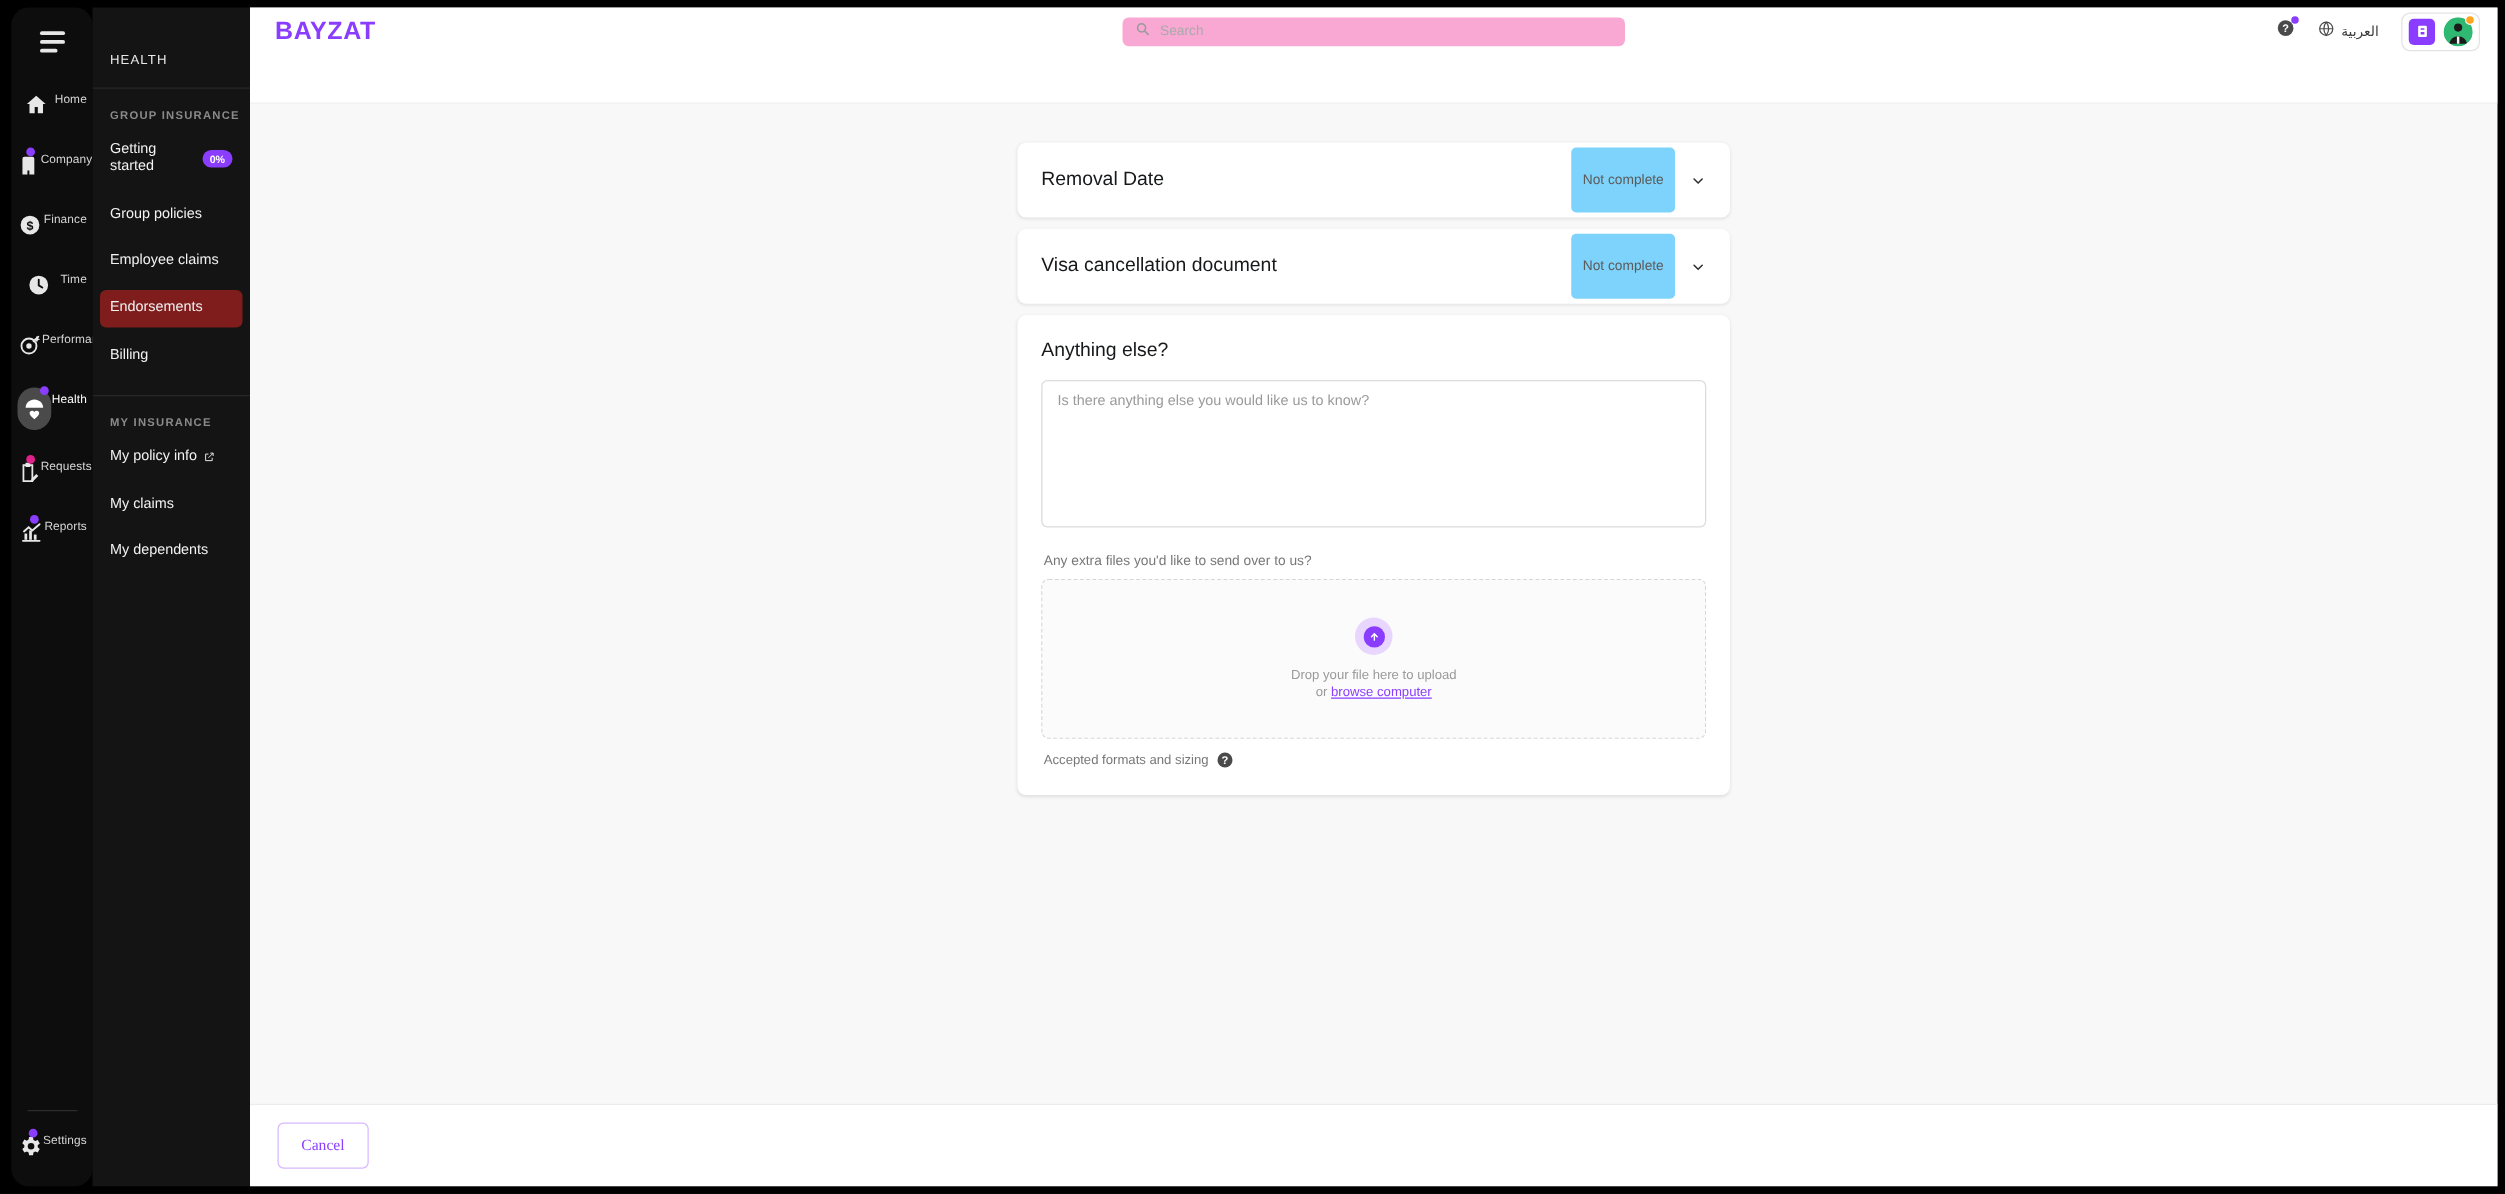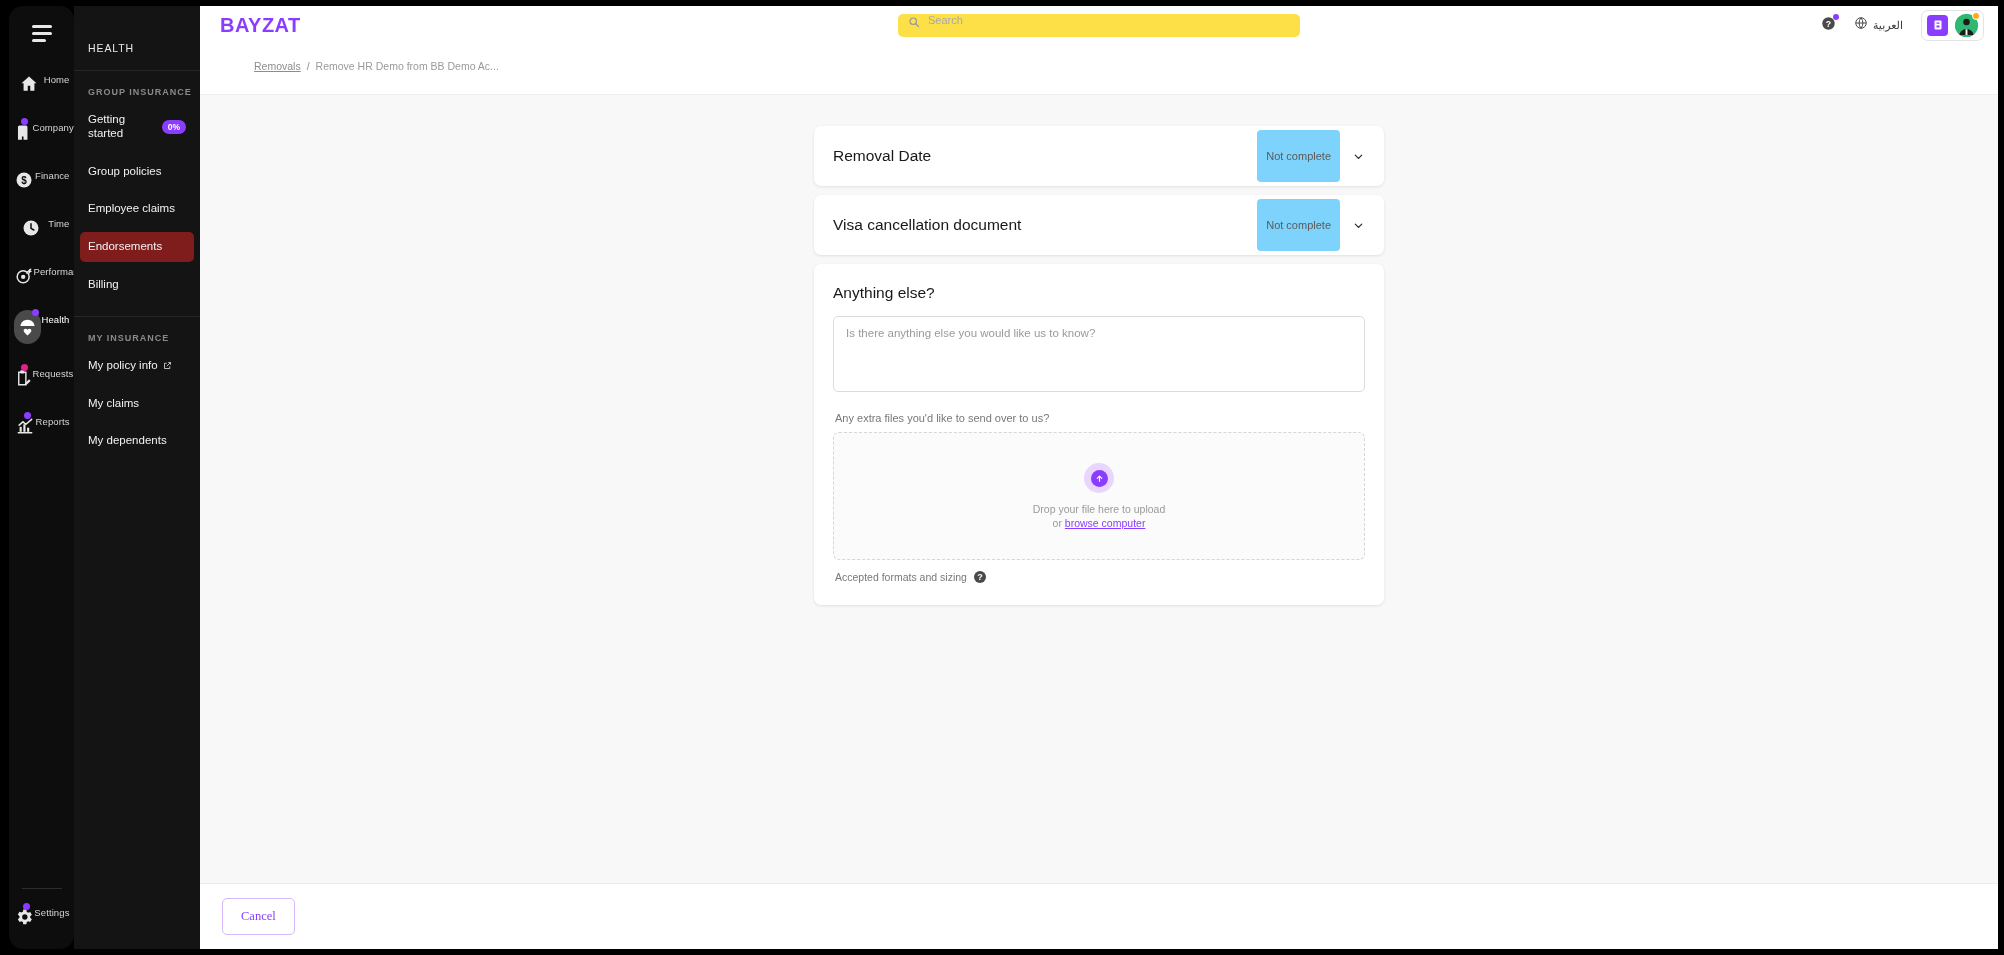--- a/index.html
+++ b/index.html
@@ -100,22 +100,22 @@
   }
   .topbar {
     height: 38px; background: #fff; display: flex; align-items: center;
     padding: 0 14px 0 20px; position: relative;
   }
   .brand {
     color: #8b3dff; font-size: 20px; font-weight: 800; letter-spacing: .5px;
   }
   .search {
     position: absolute; left: 50%; transform: translateX(-50%);
-    width: 402px; height: 23px; background: #fde047; border-radius: 5px;
-    display: flex; align-items: flex-start; gap: 8px; padding: 0 10px;
+    width: 402px; height: 23px; background: #f9a8d4; border-radius: 5px;
+    display: flex; align-items: center; gap: 8px; padding: 0 10px;
     cursor: text;
   }
   .search input {
     border: 0; outline: 0; background: transparent; font-size: 11px;
     color: #444; width: 100%; font-family: "Liberation Sans", sans-serif;
   }
   .search input::placeholder { color: #a9a9a9; }
 
   .topright {
     margin-left: auto; display: flex; align-items: center; gap: 18px;
@@ -182,21 +182,21 @@
     background: #7dd3fc; color: #5b5b5b; font-size: 11px;
     padding: 20px 9px; border-radius: 4px; white-space: nowrap;
   }
   .chev { display:flex; cursor:pointer; }
 
   .card-open { padding: 20px 19px 22px 19px; }
   .card-open h3 {
     font-size: 15.5px; font-weight: 400; color: #17181a; margin-bottom: 14px;
   }
   .ta {
-    width: 100%; height: 76px; border: 1px solid #dcdcdc; border-radius: 5px;
+    width: 100%; height: 118px; border: 1px solid #dcdcdc; border-radius: 5px;
     padding: 10px 12px; font-size: 11.5px; color: #333; resize: none; outline: none;
     font-family: "Liberation Sans", sans-serif;
   }
   .ta::placeholder { color: #9a9a9a; }
   .sub-label {
     font-size: 11px; color: #787878; margin: 16px 0 8px 2px;
   }
   .drop {
     border: 1px dashed #d6d6d6; border-radius: 6px; background: #fbfbfb;
     height: 128px; display: flex; flex-direction: column;
@@ -456,25 +456,20 @@
                 <path d="M11 15.8h2V22h-2z" fill="#f5f5f5"></path>
               </svg>
             </span>
             <span class="avatar-dot"></span>
           </span>
         </div>
       </div>
     </div>
 
     <div class="page-head">
-      <div class="crumbs">
-        <a>Removals</a>
-        <span>/</span>
-        <span class="cur">Remove HR Demo from BB Demo Ac...</span>
-      </div>
     </div>
 
     <div class="content">
       <div class="cards">
 
         <div class="card">
           <div class="card-row">
             <h3>Removal Date</h3>
             <div class="row-right">
               <span class="status-chip">Not complete</span>

